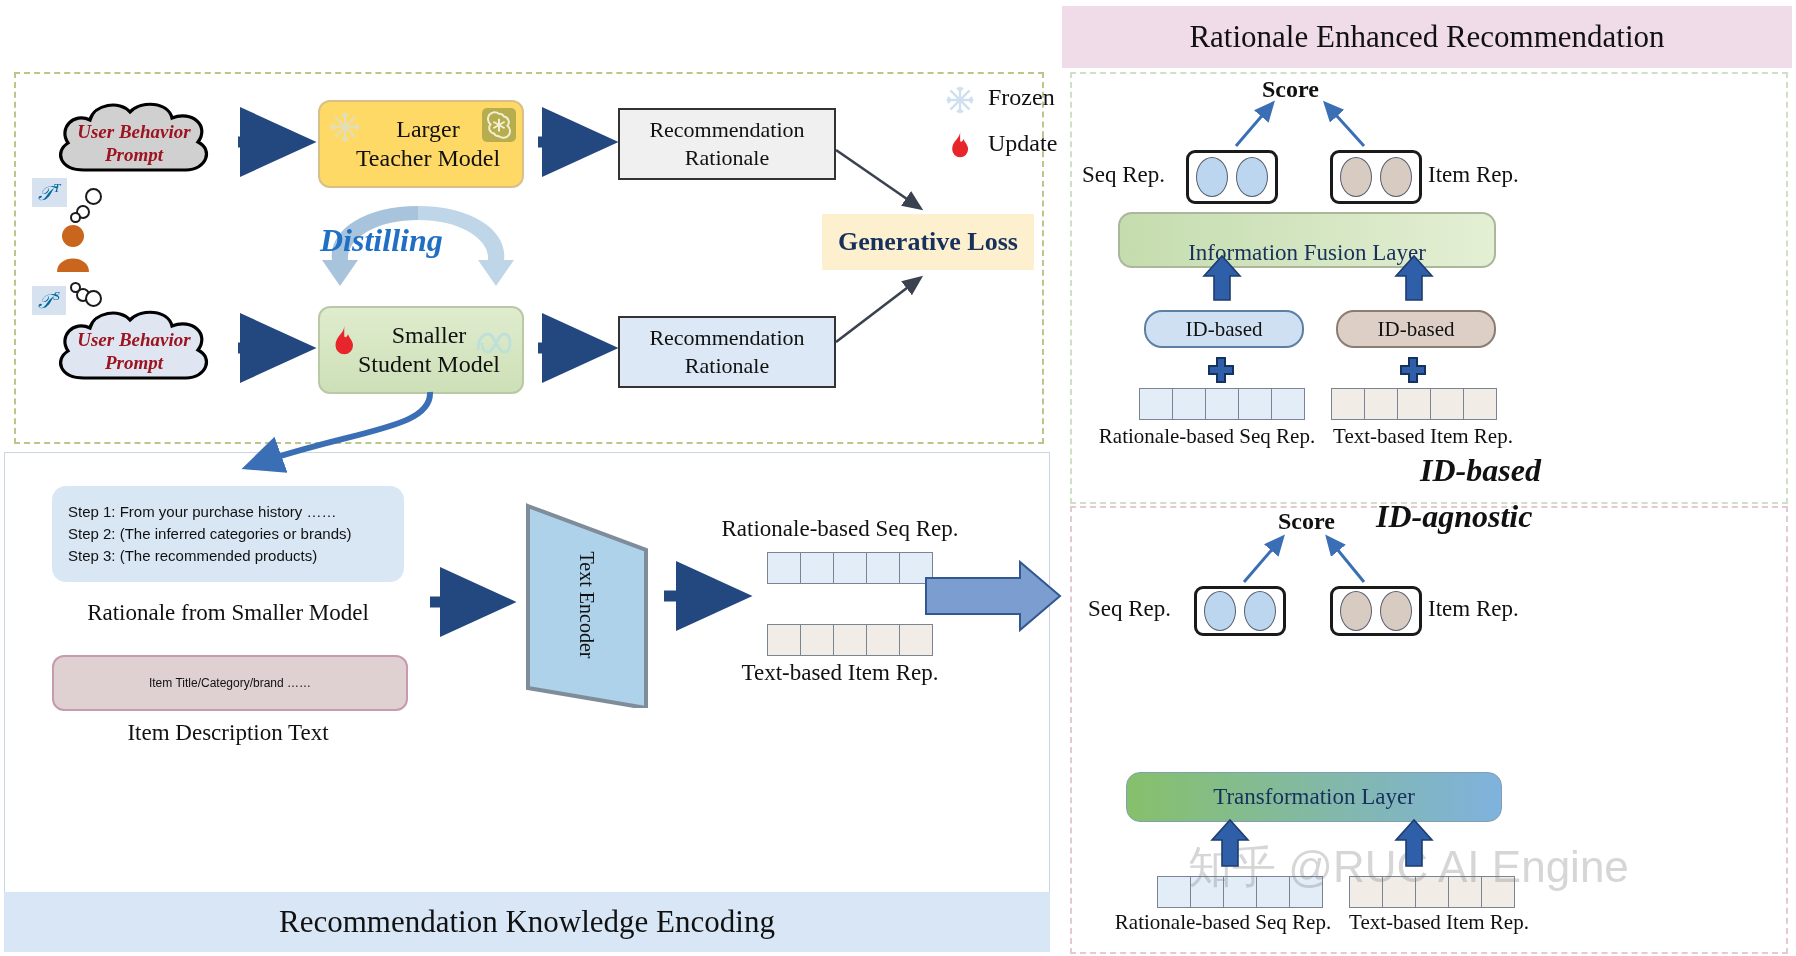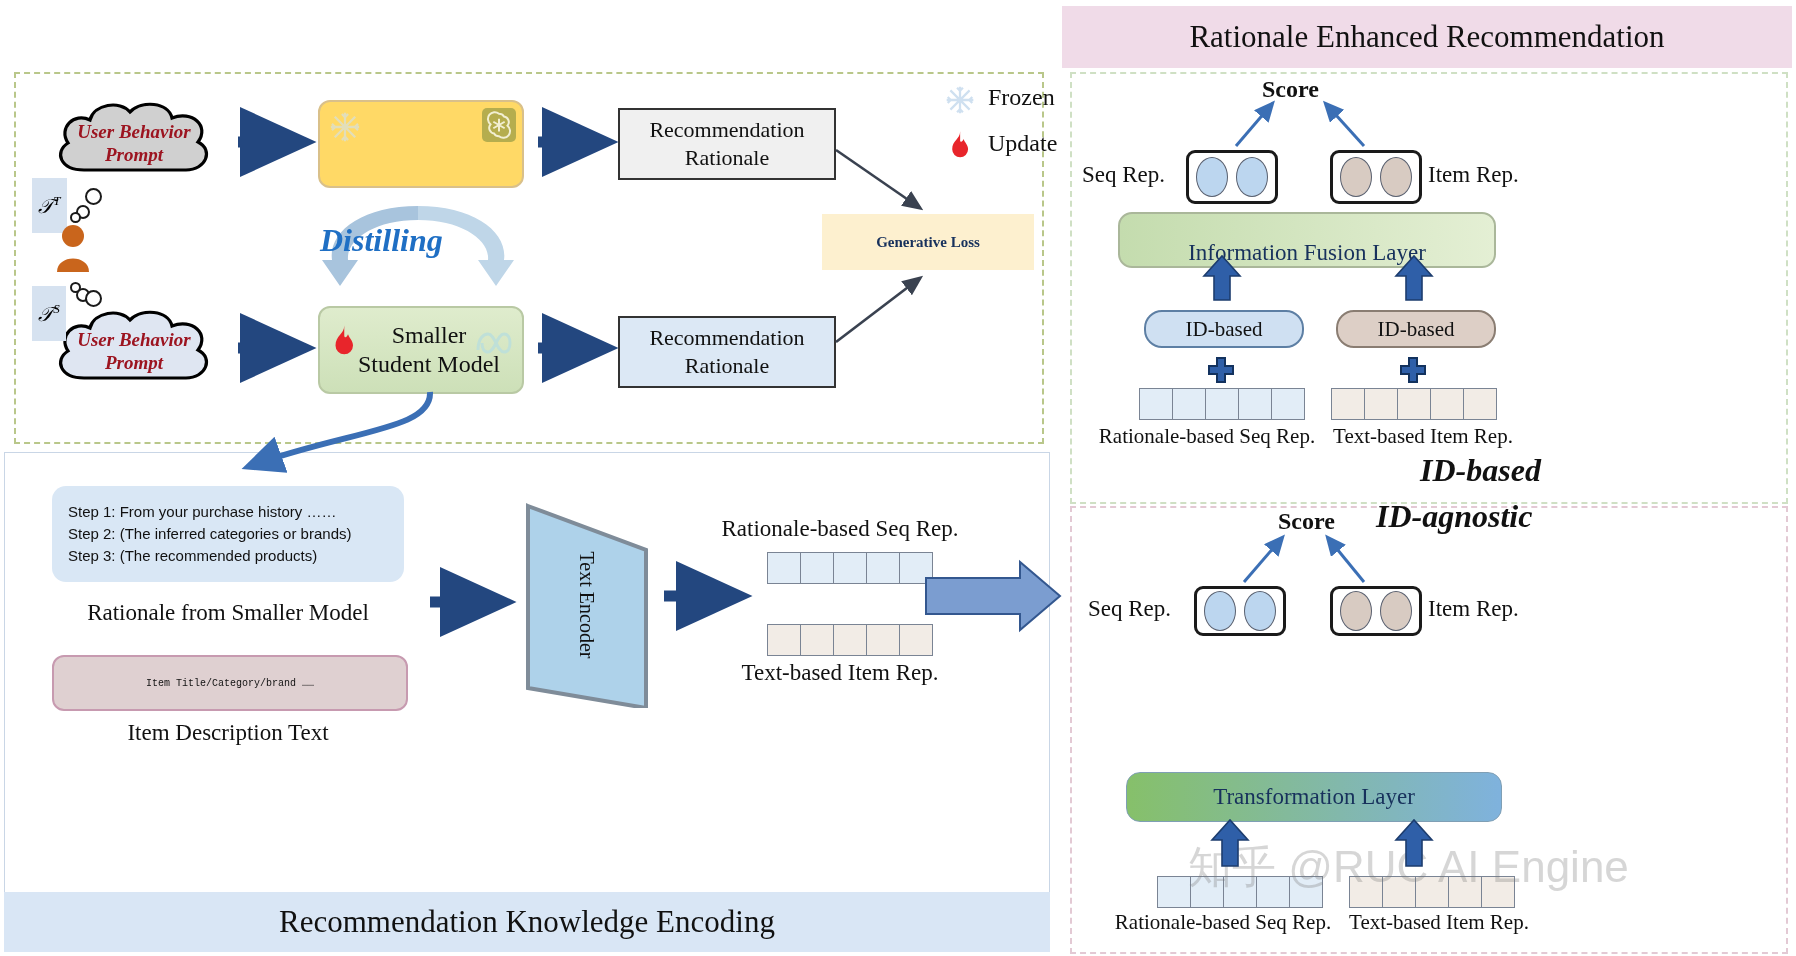--- a/index.html
+++ b/index.html
@@ -41,38 +41,38 @@
       border:2px solid #d9c08a;}
   #student-box{left:318px;top:306px;width:202px;height:84px;
       background:linear-gradient(180deg,#dfeccd,#cde0b8);border:2px solid #b9c9a4;}
 
   
   .plainbox{position:absolute;display:flex;align-items:center;justify-content:center;
       text-align:center;font-size:22px;line-height:28px;color:#111;}
   #rationale-top{left:618px;top:108px;width:214px;height:68px;background:#f0f0f0;border:2px solid #333;}
   #rationale-bot{left:618px;top:316px;width:214px;height:68px;background:#dce8f5;border:2px solid #333;}
   #genloss{left:822px;top:214px;width:212px;height:56px;background:#fdf0cf;
-      color:#17315c;font-weight:bold;font-size:15px;}
+      color:#17315c;font-weight:bold;font-size:26px;}
 
   
   .legend-row{position:absolute;display:flex;align-items:flex-start;gap:12px;font-size:24px;color:#111;}
 
   
   svg.overlay{position:absolute;left:0;top:0;width:1796px;height:956px;pointer-events:none;}
 
   
   #steps{position:absolute;left:52px;top:486px;width:352px;height:96px;background:#d9e7f5;
       border-radius:14px;padding:12px 16px;box-sizing:border-box;
       font-family:"Liberation Sans","DejaVu Sans",sans-serif;font-size:15px;color:#111;}
   #steps div{margin:5px 0;}
   .caption{position:absolute;text-align:center;font-size:23px;color:#111;}
   #item-title-box{position:absolute;left:52px;top:655px;width:352px;height:52px;
       background:#dfd0d1;border:2px solid #c79ab0;border-radius:12px;
       display:flex;align-items:center;justify-content:center;
-      font-family:Liberation Mono, monospace;font-size:10px;color:#111;}
+      font-family:Liberation Sans, sans-serif;font-size:12px;color:#111;}
 
   
   #encoder{position:absolute;left:524px;top:502px;width:126px;height:206px;}
   #encoder .lbl{position:absolute;left:50%;top:50%;
       transform:translate(-50%,-50%) rotate(90deg);white-space:nowrap;
       font-size:20px;color:#111;text-align:center;line-height:22px;}
 
   
   .strip{position:absolute;display:flex;}
   .strip i{display:block;width:32px;height:30px;border:1px solid #7a8494;
@@ -102,21 +102,21 @@
       display:flex;align-items:center;justify-content:center;font-size:23px;color:#17315c;}
 
   .tag-italic{position:absolute;font-style:italic;font-weight:bold;font-size:32px;color:#111;}
   .score-lbl{position:absolute;font-weight:bold;font-size:24px;color:#111;}
   .sidelbl{position:absolute;font-size:23px;color:#111;}
 
   
   #watermark{position:absolute;left:1188px;top:838px;font-size:44px;color:rgba(120,120,120,.30);
       font-family:"Liberation Sans","DejaVu Sans",sans-serif;white-space:nowrap;}
 
-  .tsup{position:absolute;background:#d6e2f0;padding:15px 6px;font-size:20px;font-style:italic;color:#000000;}
+  .tsup{position:absolute;background:#d6e2f0;padding:2px 6px;font-size:20px;font-style:italic;color:#0369a1;}
   .dotc{position:absolute;border:2px solid #1a1a1a;border-radius:50%;background:#fff;}
 </style>
 </head>
 <body>
 
 <div class="abs" id="panel-distill">
   <div class="inner-dash"></div>
 </div>
 
 <div class="cloud" style="left:46px;top:98px;width:176px;height:90px;">
@@ -149,20 +149,24 @@
   </svg>
 </div>
 <div class="dotc" style="left:85px;top:188px;width:13px;height:13px;"></div>
 <div class="dotc" style="left:76px;top:205px;width:10px;height:10px;"></div>
 <div class="dotc" style="left:70px;top:212px;width:7px;height:7px;"></div>
 <div class="dotc" style="left:70px;top:282px;width:7px;height:7px;"></div>
 <div class="dotc" style="left:76px;top:288px;width:10px;height:10px;"></div>
 <div class="dotc" style="left:85px;top:290px;width:13px;height:13px;"></div>
 
 <div class="modelbox" id="teacher-box">
+  <div style="margin-left:14px;">
+    <div>Larger</div>
+    <div>Teacher Model</div>
+  </div>
   <span class="abs" style="left:8px;top:8px;width:34px;height:34px;opacity:.6">
     <svg width="34" height="34" viewBox="0 0 24 24" fill="none" stroke="#cfe2f3" stroke-width="1.6">
       <path d="M12 2v20M2 12h20M4.8 4.8l14.4 14.4M19.2 4.8L4.8 19.2"></path>
       <path d="M12 5l-2.2-2.2M12 5l2.2-2.2M12 19l-2.2 2.2M12 19l2.2 2.2
                M5 12l-2.2-2.2M5 12l-2.2 2.2M19 12l2.2-2.2M19 12l2.2 2.2"></path>
     </svg>
   </span>
   <span class="abs" style="right:6px;top:6px;width:34px;height:34px;background:#b5ad4e;border-radius:5px;">
     <svg width="34" height="34" viewBox="0 0 24 24" fill="none" stroke="#f2efd2" stroke-width="1.4">
       <path d="M12 4a4 4 0 0 1 3.5 2 4 4 0 0 1 2.5 6.5A4 4 0 0 1 12 20a4 4 0 0 1-3.5-2A4 4 0 0 1 6 11.5 4 4 0 0 1 12 4z"></path>

